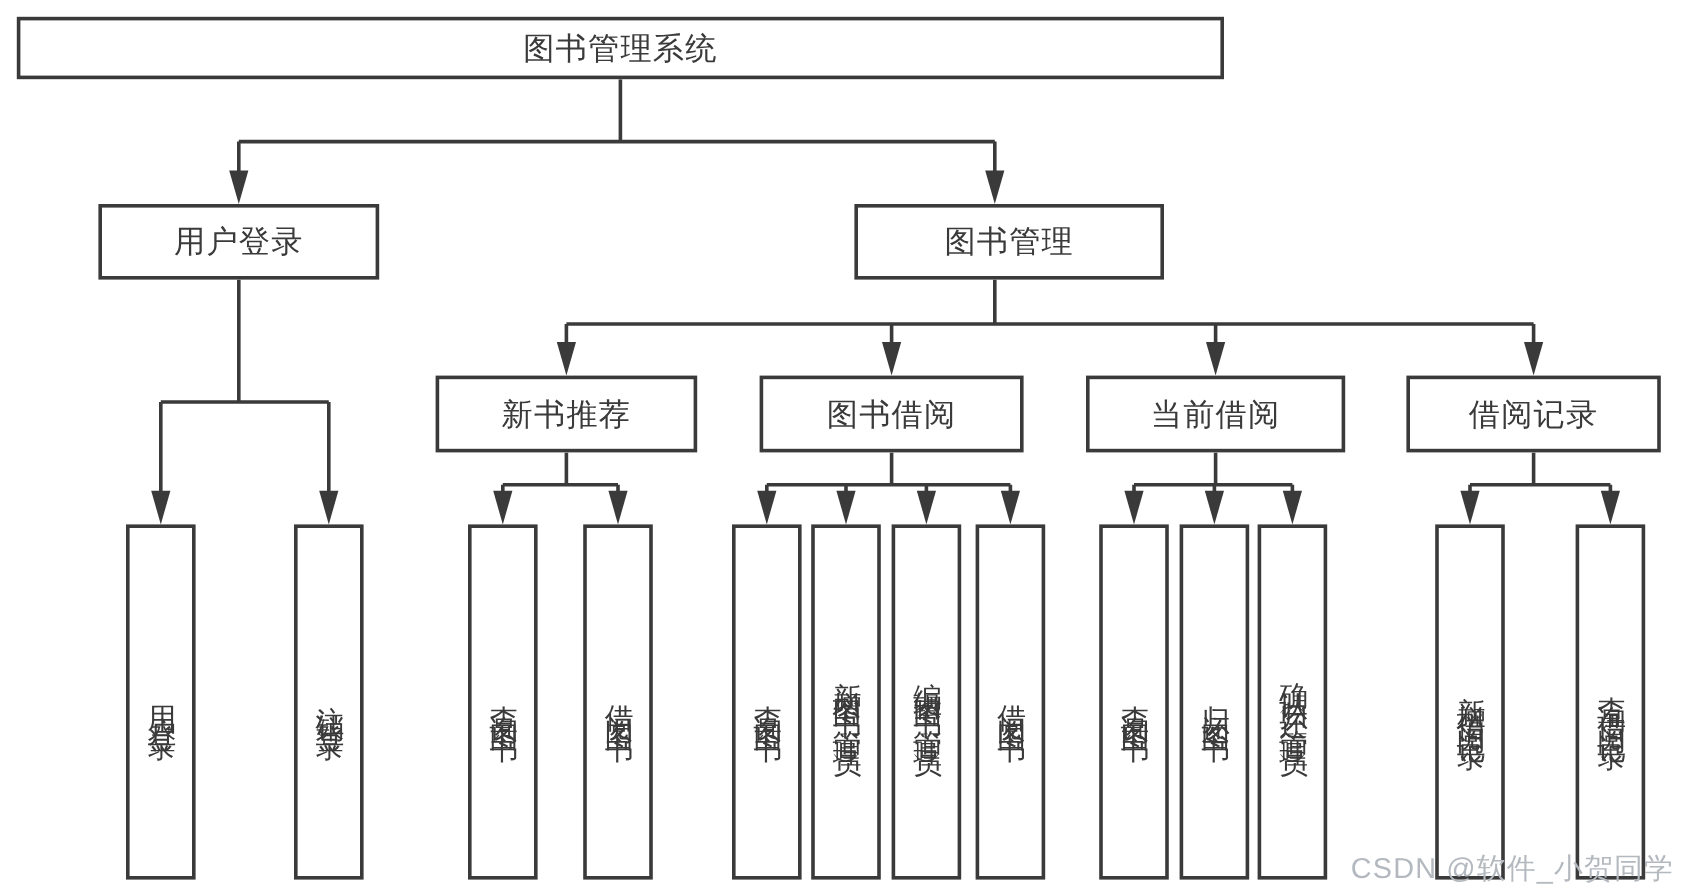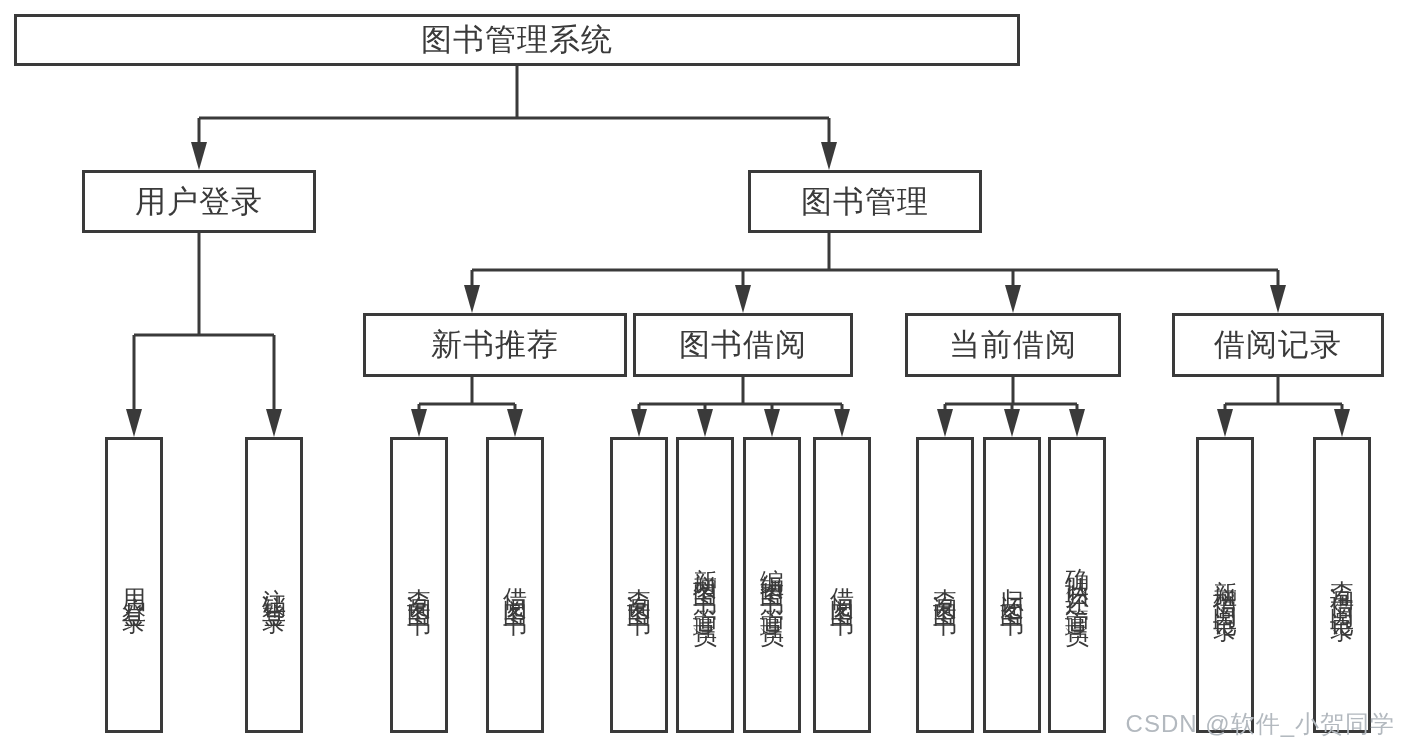--- a/index.html
+++ b/index.html
@@ -19,21 +19,21 @@
   .node {
     position: absolute;
     box-sizing: border-box;
     border: 3px solid #3a3a3a;
     background: #ffffff;
     display: flex;
     align-items: center;
     justify-content: center;
     color: #3a3a3a;
   }
-  .hnode { font-size: 31px; letter-spacing: 1px; justify-content: center; }
+  .hnode { font-size: 26px; letter-spacing: 1px; justify-content: center; }
   .leaf {
     width: 58px;
     top: 437px;
     height: 296px;
   }
   .leaf .vtext {
     writing-mode: vertical-rl;
     text-orientation: mixed;
     font-size: 24px;
     letter-spacing: 8px;
@@ -89,25 +89,25 @@
     </g>
   </svg>
 
   <div class="node hnode" style="left:14px; top:14px; width:1006px; height:52px;">
     <span>图书管理系统</span>
   </div>
 
   <div class="node hnode" style="left:82px; top:170px; width:234px; height:63px;">
     <span>用户登录</span>
   </div>
-  <div class="node hnode" style="left:712px; top:170px; width:234px; height:63px;margin-left:36px;">
+  <div class="node hnode" style="left:712px; top:170px; width:258px; height:63px;">
     <span>图书管理</span>
   </div>
 
-  <div class="node hnode" style="left:363px; top:313px; width:264px; height:64px;">
+  <div class="node hnode" style="left:363px; top:313px; width:218px; height:64px;">
     <span>新书推荐</span>
   </div>
   <div class="node hnode" style="left:905px; top:313px; width:216px; height:64px;">
     <span>当前借阅</span>
   </div>
   <div class="node hnode" style="left:633px; top:313px; width:220px; height:64px;">
     <span>图书借阅</span>
   </div>
   <div class="node hnode" style="left:1172px; top:313px; width:212px; height:64px;">
     <span>借阅记录</span>

